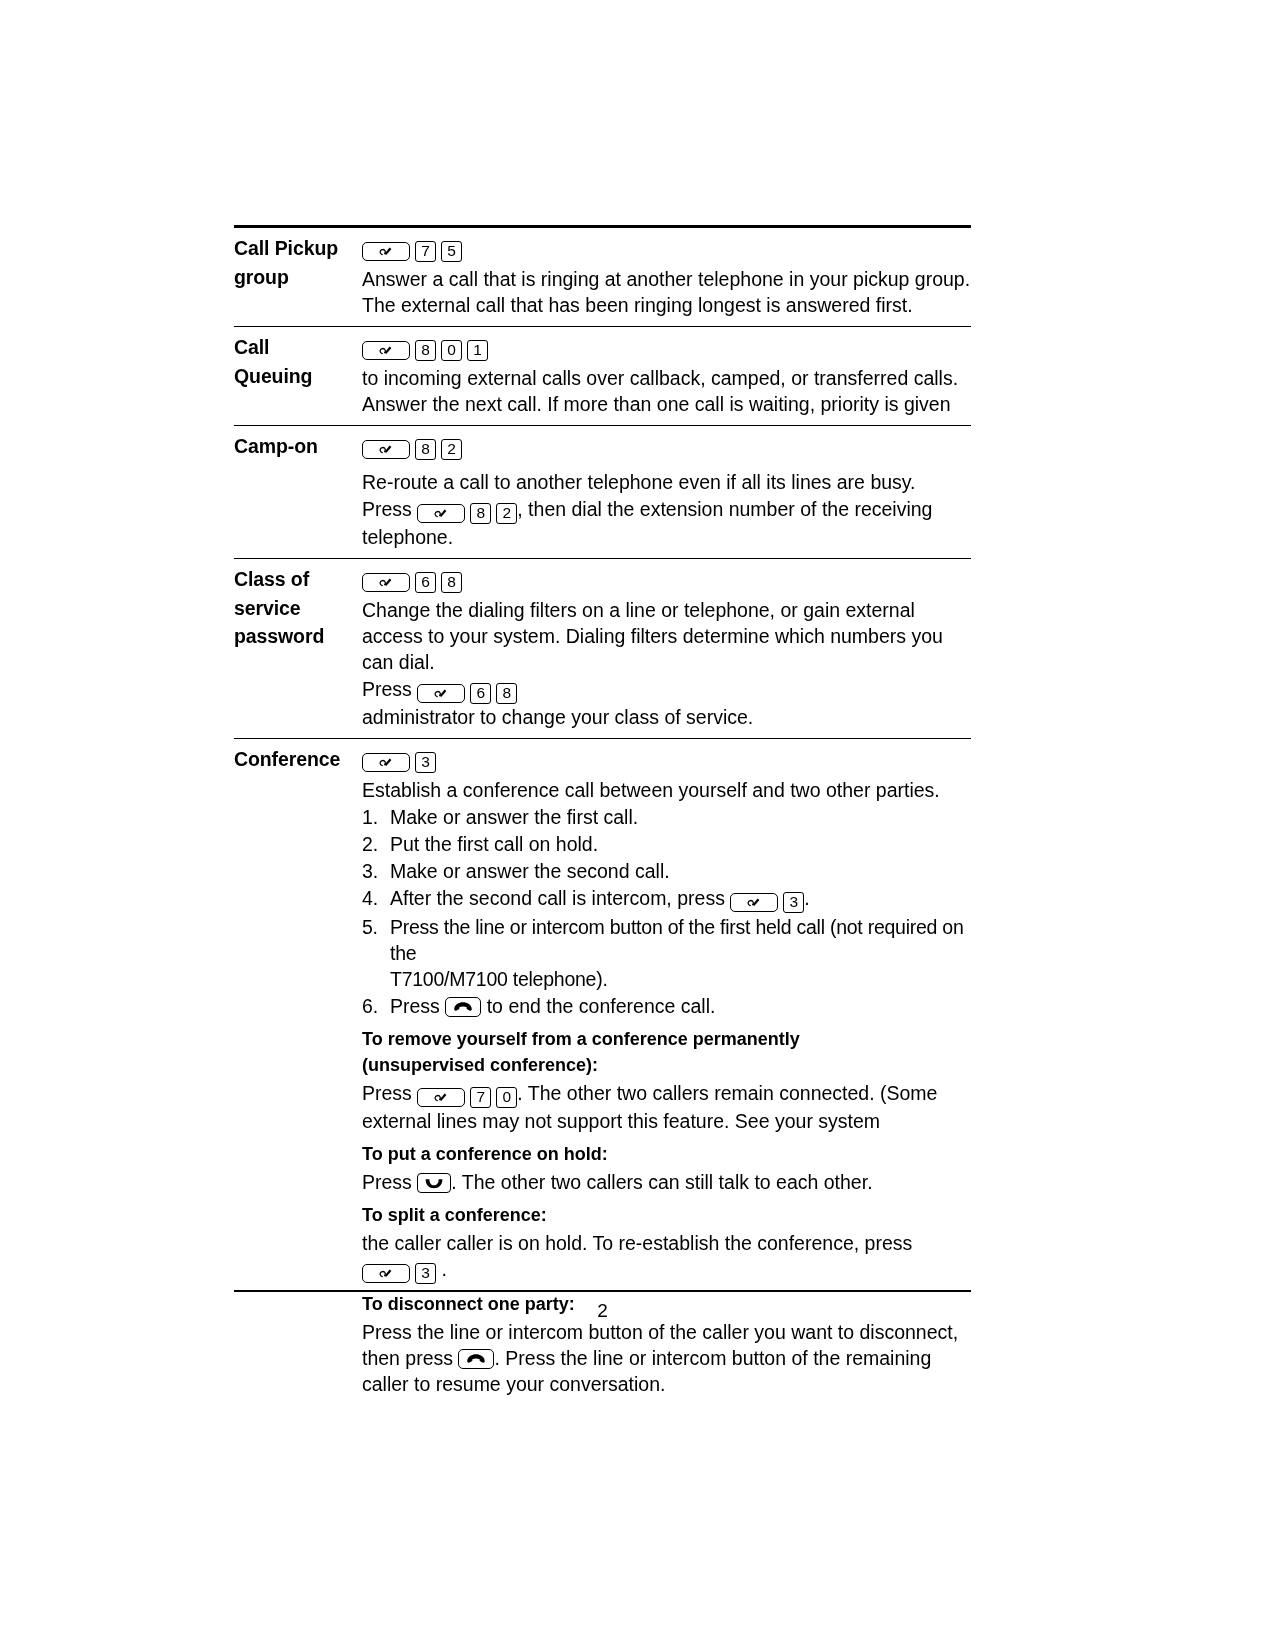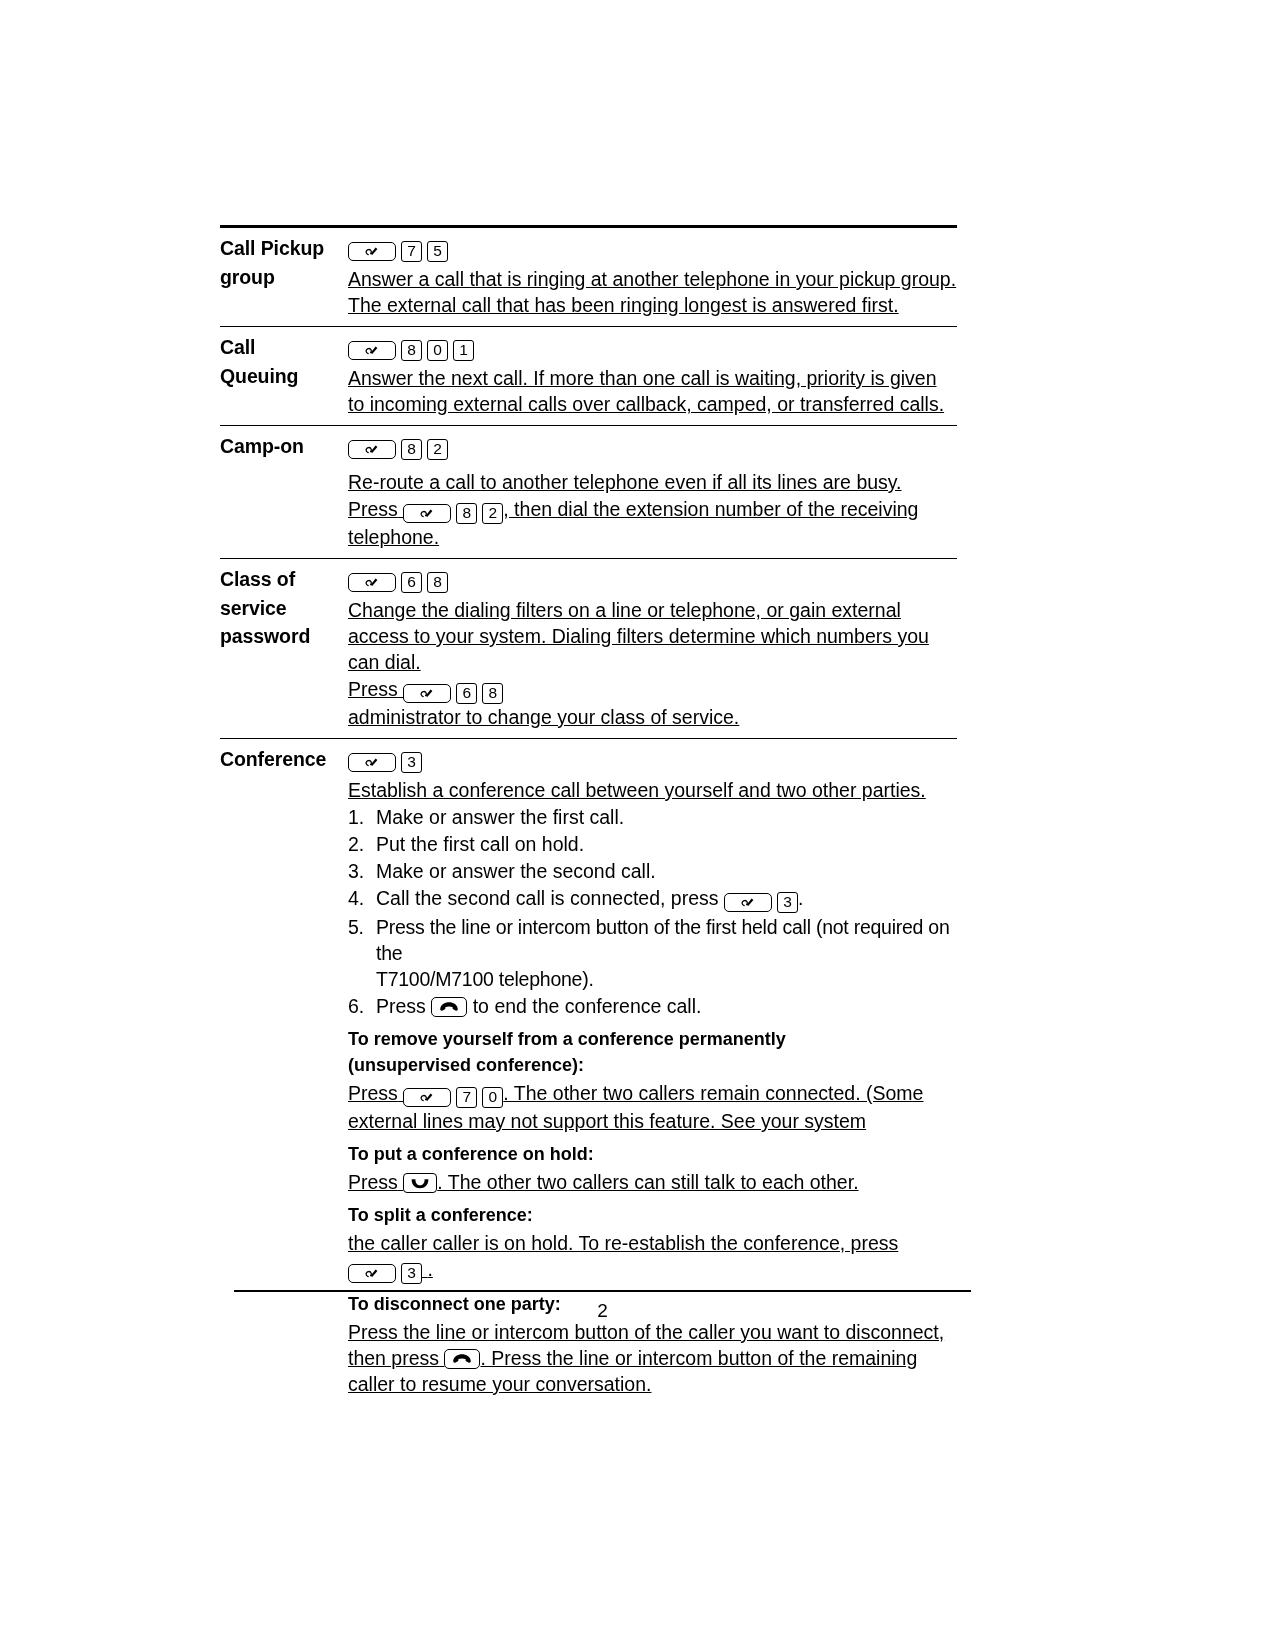--- a/index.html
+++ b/index.html
@@ -17,21 +17,21 @@
 
   .page {
     position: relative;
     width: 1275px;
     height: 1651px;
     box-sizing: border-box;
   }
 
   .content {
     position: absolute;
-    left: 220px;
+    left: 234px;
     top: 225px;
     width: 737px;
   }
 
   
   .rule-top {
     border-top: 3px solid #000;
     height: 0;
     margin: 0 0 0 0;
   }
@@ -61,21 +61,20 @@
   .row-body {
     flex: 1 1 auto;
     font-size: 19.5px;
     line-height: 26px;
     padding-top: 1px;
   }
 
   .body-line {
     margin: 0;
     padding: 0;
-    text-decoration: underline;
   }
   .para {
     margin: 0 0 1px 0;
   }
   .para + .para { margin-top: 1px; }
 
   .code-line {
     margin: 0 0 4px 0;
     line-height: 24px;
     white-space: nowrap;
@@ -222,22 +221,22 @@
                 <path d="M4.2 9.6 C2.2 9.0 1.6 7.0 2.6 5.6 C3.6 4.2 5.8 4.2 6.8 5.4 C7.6 6.4 7.4 7.8 6.6 8.6" fill="none" stroke="#000" stroke-width="1.3" stroke-linecap="round"></path>
                 <path d="M6.6 8.8 L11.6 2.6 L13.4 4.0 L8.2 10.0 Z" fill="#000"></path>
               </svg>
             </span>
             <span class="key digit">8</span>
             <span class="key digit">0</span>
             <span class="key digit">1</span>
           </span>
         </div>
         <div class="para">
+          <div class="body-line">to incoming external calls over callback, camped, or transferred calls.</div>
           <div class="body-line">Answer the next call. If more than one call is waiting, priority is given</div>
-          <div class="body-line">to incoming external calls over callback, camped, or transferred calls.</div>
         </div>
       </div>
     </div>
 
     <div class="rule"></div>
 
     <div class="row">
       <div class="row-label">
         <div>Camp-on</div>
       </div>
@@ -353,21 +352,21 @@
           <li class="step">
             <span class="step-num">2.</span>
             <span>Put the first call on hold.</span>
           </li>
           <li class="step">
             <span class="step-num">3.</span>
             <span>Make or answer the second call.</span>
           </li>
           <li class="step">
             <span class="step-num">4.</span>
-            <span>Call the second call is connected, press</span>
+            <span>After the second call is intercom, press</span>
             <span class="keyrow">
               <span class="key feature">
                 <svg width="16" height="13" viewBox="0 0 16 13" aria-hidden="true">
                   <path d="M4.2 9.6 C2.2 9.0 1.6 7.0 2.6 5.6 C3.6 4.2 5.8 4.2 6.8 5.4 C7.6 6.4 7.4 7.8 6.6 8.6" fill="none" stroke="#000" stroke-width="1.3" stroke-linecap="round"></path>
                   <path d="M6.6 8.8 L11.6 2.6 L13.4 4.0 L8.2 10.0 Z" fill="#000"></path>
                 </svg>
               </span>
               <span class="key digit">3</span>
             </span><span>.</span>
           </li>

